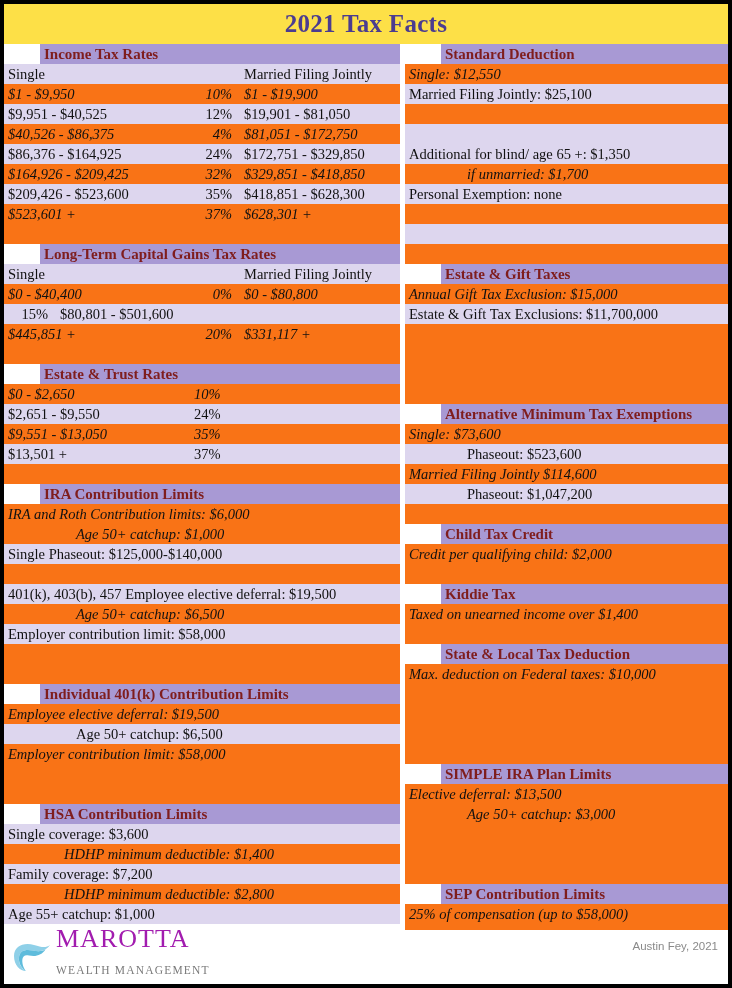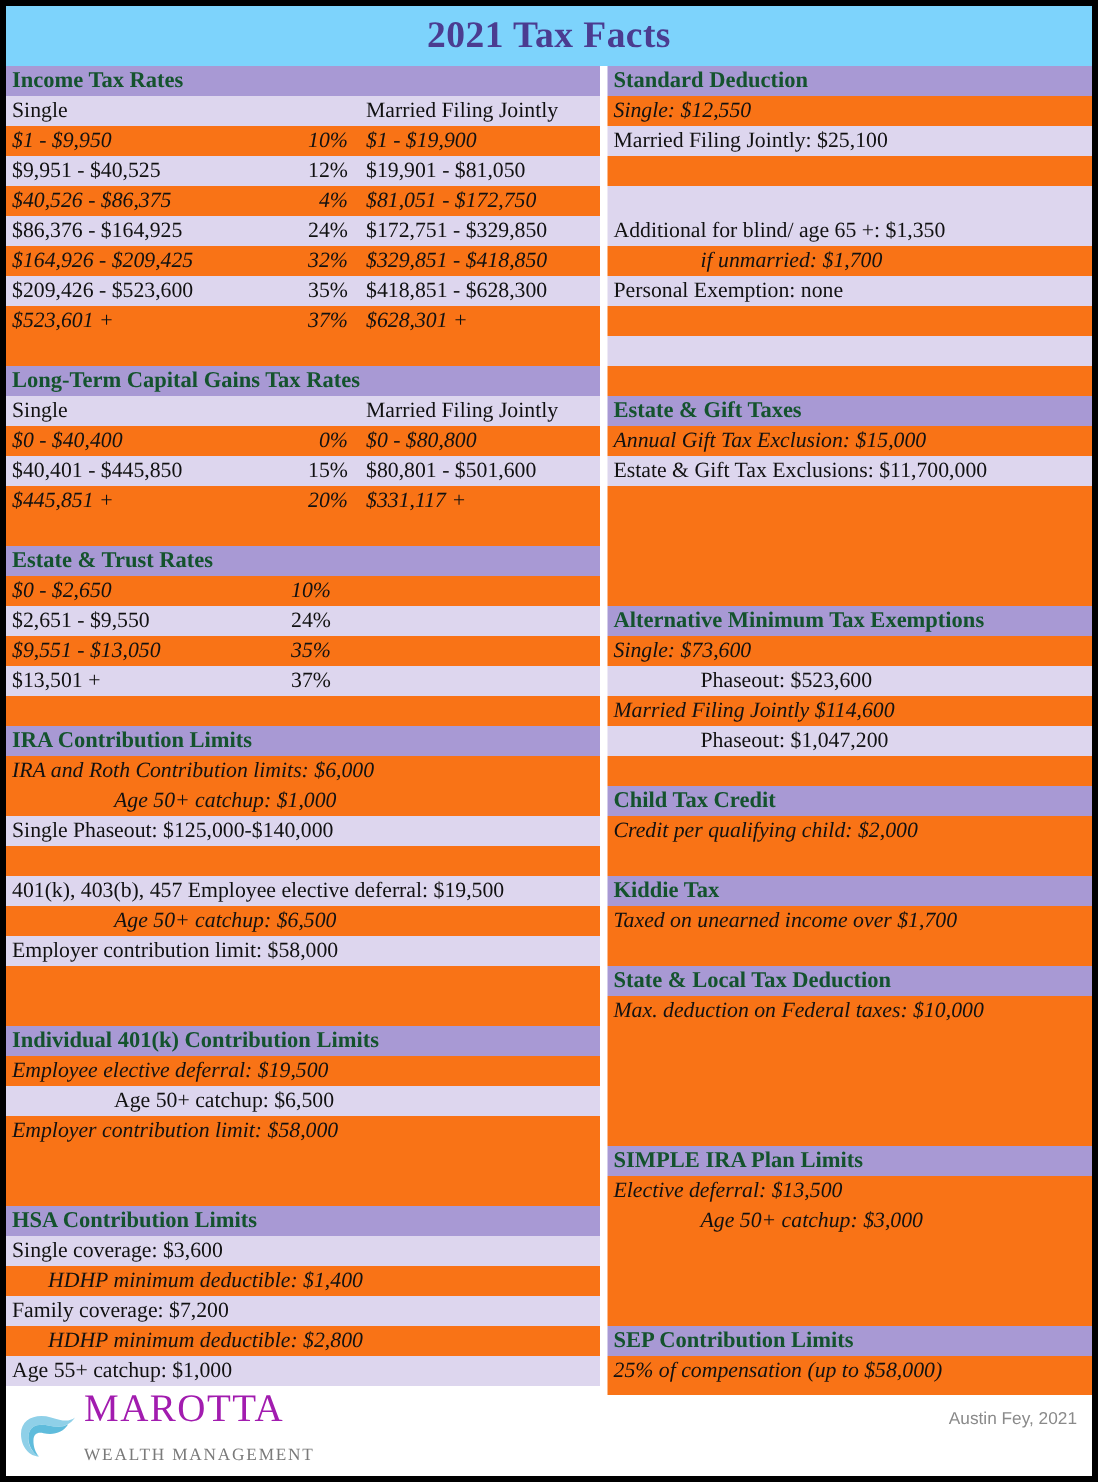--- a/index.html
+++ b/index.html
@@ -17,21 +17,21 @@
     box-sizing: border-box;
     border: 4px solid #000000;
     background: #ffffff;
     overflow: hidden;
   }
   .title-bar {
     height: 40px;
     display: flex;
     align-items: center;
     justify-content: center;
-    background: #7dd3fc;
+    background: #fde047;
   }
   .title-bar .title {
     font-family: "Liberation Serif", "DejaVu Serif", serif;
     font-weight: bold;
     font-size: 25px;
     color: #4b3c90;
     letter-spacing: 0.3px;
   }
 
   .cols {
@@ -52,34 +52,35 @@
     white-space: nowrap;
     overflow: visible;
     position: relative;
   }
   .row.shade   { background: #ddd6ee; }
   .row.plain   { background: #f97316; font-style: italic; }
   .row.header  {
     background: #a899d4;
     font-weight: bold;
     font-size: 15px;
-    color: #14532d;
+    color: #7f1d1d;
+    margin-left: 36px;
   }
   .row.blank { }
 
   
   .brk { display: flex; align-items: center; height: 100%; }
   .brk .c1 { width: 184px; flex: 0 0 184px; }
   .brk .c2 { width: 46px;  flex: 0 0 46px; text-align: right; padding-right: 6px; box-sizing: border-box; }
   .brk .c3 { flex: 1 1 auto; padding-left: 6px; }
   .brk.hdr .c1 { }
   .brk.hdr .c3 { padding-left: 6px; }
 
   .indent { padding-left: 72px; }
-  .indent-sm { padding-left: 28px; }
+  .indent-sm { padding-left: 60px; }
   .indent-r { padding-left: 62px; }
 
   .footer {
     position: absolute;
     left: 0;
     right: 0;
     bottom: 0;
     height: 54px;
     background: #ffffff;
   }
@@ -202,21 +203,20 @@
       </div>
       <div class="row plain">
           <div class="brk">
         <span class="c1">$0 - $40,400</span>
         <span class="c2">0%</span>
         <span class="c3">$0 - $80,800</span>
           </div>
         </div>
       <div class="row shade">
           <div class="brk">
-        <span class="c1">$40,401 - $445,850</span>
         <span class="c2">15%</span>
         <span class="c3">$80,801 - $501,600</span>
           </div>
         </div>
       <div class="row plain">
           <div class="brk">
         <span class="c1">$445,851 +</span>
         <span class="c2">20%</span>
         <span class="c3">$331,117 +</span>
           </div>
@@ -311,21 +311,21 @@
       <div class="row shade indent-r">Phaseout:  $523,600</div>
       <div class="row plain">Married Filing Jointly $114,600</div>
       <div class="row shade indent-r">Phaseout: $1,047,200</div>
       <div class="row plain blank"></div>
 
       <div class="row header">Child Tax Credit</div>
       <div class="row plain">Credit per qualifying child: $2,000</div>
       <div class="row plain blank"></div>
 
       <div class="row header">Kiddie Tax</div>
-      <div class="row plain">Taxed on unearned income over $1,700</div>
+      <div class="row plain">Taxed on unearned income over $1,400</div>
       <div class="row plain blank"></div>
 
       <div class="row header">State &amp; Local Tax Deduction</div>
       <div class="row plain">Max. deduction on Federal taxes: $10,000</div>
       <div class="row plain blank"></div>
       <div class="row plain blank"></div>
       <div class="row plain blank"></div>
       <div class="row plain blank"></div>
 
       <div class="row header">SIMPLE IRA Plan Limits</div>

